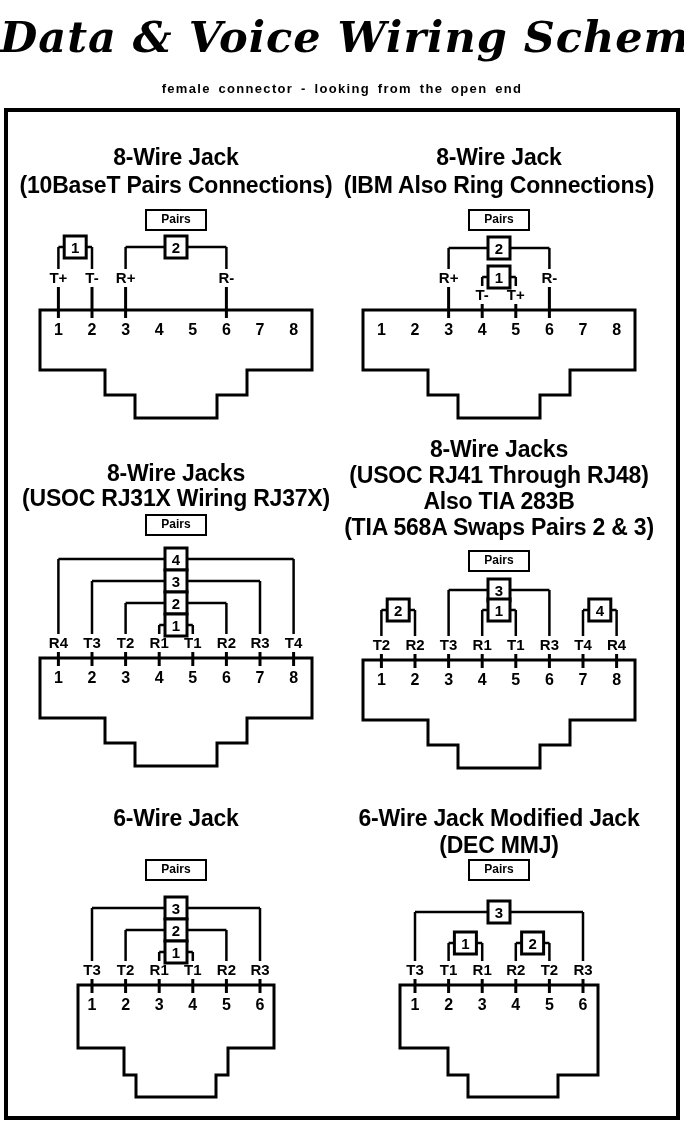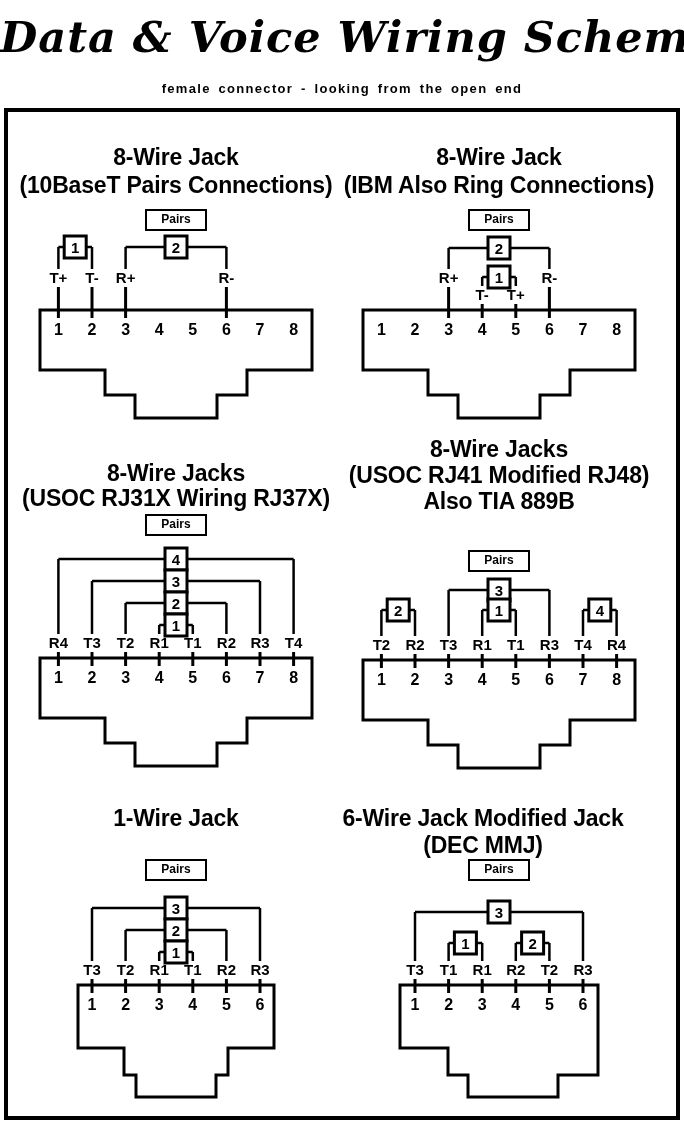--- a/index.html
+++ b/index.html
@@ -143,22 +143,23 @@
         <text x="221.39999999999998" y="139" text-anchor="middle" font-size="16" font-weight="bold" font-family="&quot;Liberation Sans&quot;, sans-serif" fill="#000000">6</text>
         <text x="255" y="104" text-anchor="middle" font-size="15" font-weight="bold" font-family="&quot;Liberation Sans&quot;, sans-serif" fill="#000000">R3</text>
         <line x1="255" y1="108" x2="255" y2="122" stroke="#000000" stroke-width="3"></line>
         <text x="255" y="139" text-anchor="middle" font-size="16" font-weight="bold" font-family="&quot;Liberation Sans&quot;, sans-serif" fill="#000000">7</text>
         <text x="288.6" y="104" text-anchor="middle" font-size="15" font-weight="bold" font-family="&quot;Liberation Sans&quot;, sans-serif" fill="#000000">T4</text>
         <line x1="288.6" y1="108" x2="288.6" y2="122" stroke="#000000" stroke-width="3"></line>
         <text x="288.6" y="139" text-anchor="middle" font-size="16" font-weight="bold" font-family="&quot;Liberation Sans&quot;, sans-serif" fill="#000000">8</text>
       </svg>
       <div class="dg-title" style="left: 328px; top: 436px; line-height: 26px;">
         <div class="line">8-Wire Jacks</div>
-        <div class="line">(USOC RJ41 Modified RJ48)</div>
-        <div class="line">Also TIA 889B</div>
+        <div class="line">(USOC RJ41 Through RJ48)</div>
+        <div class="line">Also TIA 283B</div>
+        <div class="line">(TIA 568A Swaps Pairs 2 &amp; 3)</div>
       </div>
       <div class="pairs-box" style="left: 468px; top: 550px;">Pairs</div>
       <svg width="342" height="200" viewBox="0 0 342 200" class="dg" style="left: 328px; top: 575px;">
         <path d="M35 85 H307 V145 H242 V170 H212 V193 H130 V170 H100 V145 H35 Z" fill="#ffffff" stroke="#000000" stroke-width="3"></path>
         <line x1="53.39999999999999" y1="35" x2="87" y2="35" stroke="#000000" stroke-width="2.5"></line>
         <line x1="53.39999999999999" y1="35" x2="53.39999999999999" y2="61" stroke="#000000" stroke-width="2.5"></line>
         <line x1="87" y1="35" x2="87" y2="61" stroke="#000000" stroke-width="2.5"></line>
         <rect x="59.19999999999999" y="24" width="22" height="22" fill="#ffffff" stroke="#000000" stroke-width="3"></rect>
         <text x="70.19999999999999" y="40.5" text-anchor="middle" font-size="15" font-weight="bold" font-family="&quot;Liberation Sans&quot;, sans-serif" fill="#000000">2</text>
         <line x1="120.6" y1="15" x2="221.39999999999998" y2="15" stroke="#000000" stroke-width="2.5"></line>
@@ -195,21 +196,21 @@
         <line x1="221.39999999999998" y1="79" x2="221.39999999999998" y2="93" stroke="#000000" stroke-width="3"></line>
         <text x="221.39999999999998" y="110" text-anchor="middle" font-size="16" font-weight="bold" font-family="&quot;Liberation Sans&quot;, sans-serif" fill="#000000">6</text>
         <text x="255" y="75" text-anchor="middle" font-size="15" font-weight="bold" font-family="&quot;Liberation Sans&quot;, sans-serif" fill="#000000">T4</text>
         <line x1="255" y1="79" x2="255" y2="93" stroke="#000000" stroke-width="3"></line>
         <text x="255" y="110" text-anchor="middle" font-size="16" font-weight="bold" font-family="&quot;Liberation Sans&quot;, sans-serif" fill="#000000">7</text>
         <text x="288.6" y="75" text-anchor="middle" font-size="15" font-weight="bold" font-family="&quot;Liberation Sans&quot;, sans-serif" fill="#000000">R4</text>
         <line x1="288.6" y1="79" x2="288.6" y2="93" stroke="#000000" stroke-width="3"></line>
         <text x="288.6" y="110" text-anchor="middle" font-size="16" font-weight="bold" font-family="&quot;Liberation Sans&quot;, sans-serif" fill="#000000">8</text>
       </svg>
       <div class="dg-title" style="left: 5px; top: 805px; line-height: 27px;">
-        <div class="line">1-Wire Jack</div>
+        <div class="line">6-Wire Jack</div>
       </div>
       <div class="pairs-box" style="left: 145px; top: 859px;">Pairs</div>
       <svg width="342" height="212" viewBox="0 0 342 212" class="dg" style="left: 5px; top: 893px;">
         <path d="M73 92 H269 V155 H223 V182 H211 V204 H131 V182 H119 V155 H73 Z" fill="#ffffff" stroke="#000000" stroke-width="3"></path>
         <line x1="87" y1="15" x2="255" y2="15" stroke="#000000" stroke-width="2.5"></line>
         <line x1="87" y1="15" x2="87" y2="68" stroke="#000000" stroke-width="2.5"></line>
         <line x1="255" y1="15" x2="255" y2="68" stroke="#000000" stroke-width="2.5"></line>
         <rect x="160" y="4" width="22" height="22" fill="#ffffff" stroke="#000000" stroke-width="3"></rect>
         <text x="171" y="20.5" text-anchor="middle" font-size="15" font-weight="bold" font-family="&quot;Liberation Sans&quot;, sans-serif" fill="#000000">3</text>
         <line x1="120.6" y1="37" x2="221.4" y2="37" stroke="#000000" stroke-width="2.5"></line>
@@ -234,21 +235,21 @@
         <text x="187.8" y="82" text-anchor="middle" font-size="15" font-weight="bold" font-family="&quot;Liberation Sans&quot;, sans-serif" fill="#000000">T1</text>
         <line x1="187.8" y1="86" x2="187.8" y2="100" stroke="#000000" stroke-width="3"></line>
         <text x="187.8" y="117" text-anchor="middle" font-size="16" font-weight="bold" font-family="&quot;Liberation Sans&quot;, sans-serif" fill="#000000">4</text>
         <text x="221.4" y="82" text-anchor="middle" font-size="15" font-weight="bold" font-family="&quot;Liberation Sans&quot;, sans-serif" fill="#000000">R2</text>
         <line x1="221.4" y1="86" x2="221.4" y2="100" stroke="#000000" stroke-width="3"></line>
         <text x="221.4" y="117" text-anchor="middle" font-size="16" font-weight="bold" font-family="&quot;Liberation Sans&quot;, sans-serif" fill="#000000">5</text>
         <text x="255" y="82" text-anchor="middle" font-size="15" font-weight="bold" font-family="&quot;Liberation Sans&quot;, sans-serif" fill="#000000">R3</text>
         <line x1="255" y1="86" x2="255" y2="100" stroke="#000000" stroke-width="3"></line>
         <text x="255" y="117" text-anchor="middle" font-size="16" font-weight="bold" font-family="&quot;Liberation Sans&quot;, sans-serif" fill="#000000">6</text>
       </svg>
-      <div class="dg-title" style="left: 312px; top: 805px; line-height: 27px;">
+      <div class="dg-title" style="left: 328px; top: 805px; line-height: 27px;">
         <div class="line">6-Wire Jack Modified Jack</div>
         <div class="line">(DEC MMJ)</div>
       </div>
       <div class="pairs-box" style="left: 468px; top: 859px;">Pairs</div>
       <svg width="342" height="205" viewBox="0 0 342 205" class="dg" style="left: 328px; top: 900px;">
         <path d="M72 85 H270 V175 H230 V197 H140 V175 H120 V148 H72 Z" fill="#ffffff" stroke="#000000" stroke-width="3"></path>
         <line x1="87" y1="12" x2="255" y2="12" stroke="#000000" stroke-width="2.5"></line>
         <line x1="87" y1="12" x2="87" y2="61" stroke="#000000" stroke-width="2.5"></line>
         <line x1="255" y1="12" x2="255" y2="61" stroke="#000000" stroke-width="2.5"></line>
         <rect x="160" y="1" width="22" height="22" fill="#ffffff" stroke="#000000" stroke-width="3"></rect>

